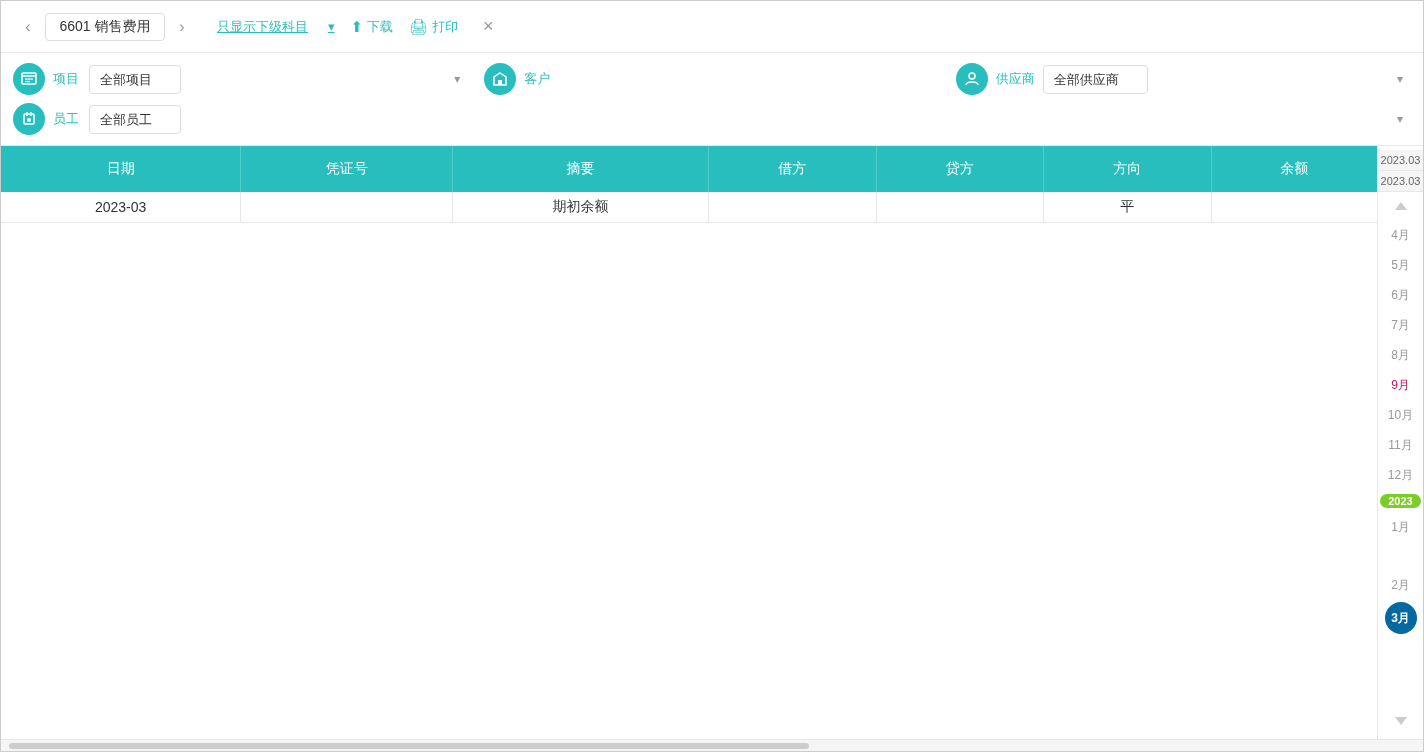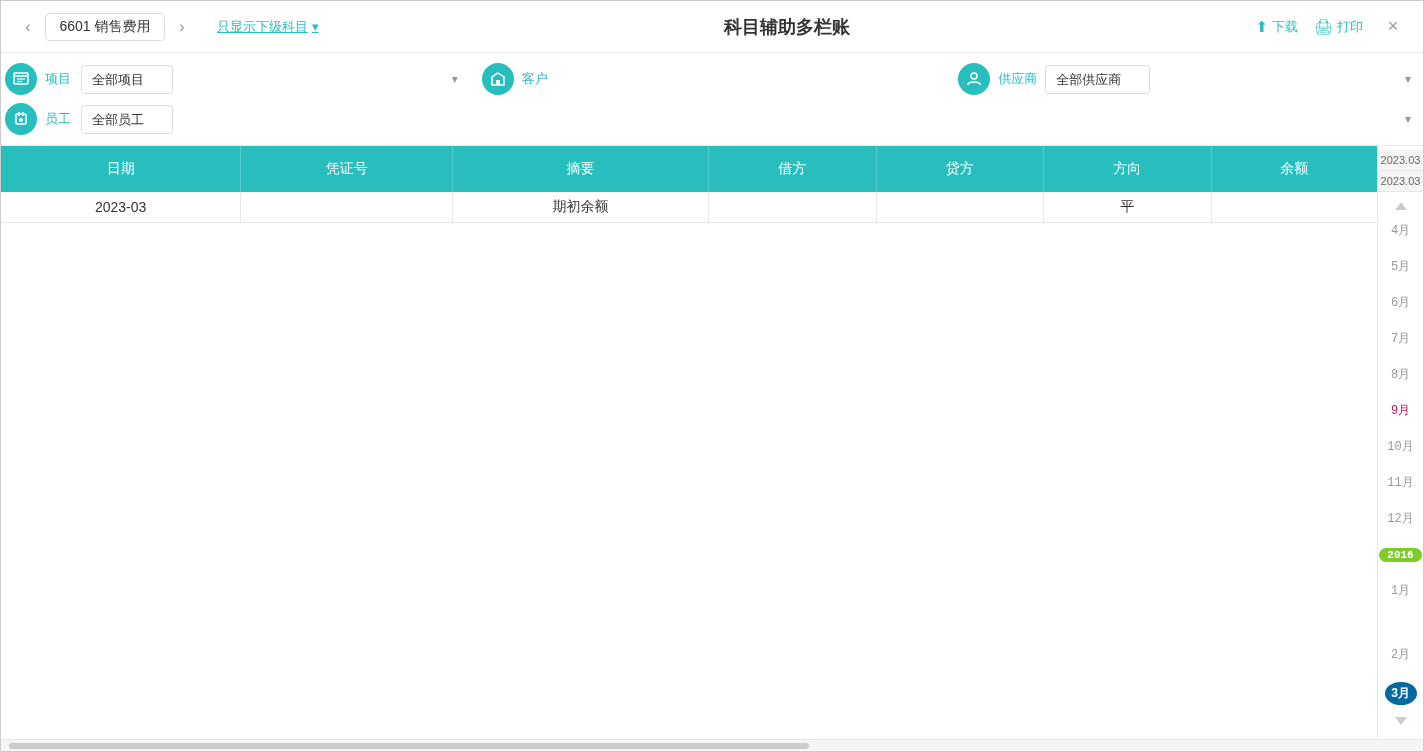--- a/index.html
+++ b/index.html
@@ -56,21 +56,21 @@
       color: #333;
       min-width: 120px;
       padding: 4px 8px;
       border: 1px solid #ddd;
       border-radius: 4px;
       text-align: center;
     }
     .show-sub {
       display: flex;
       align-items: center;
-      gap: 4px;
+      gap: 20px;
       color: #29bebe;
       text-decoration: underline;
       cursor: pointer;
       font-size: 13px;
       margin-left: 8px;
     }
     .page-title {
       flex: 1;
       text-align: center;
       font-size: 18px;
@@ -99,21 +99,21 @@
       background: none;
       font-size: 18px;
       color: #999;
       cursor: pointer;
       display: flex;
       align-items: center;
       justify-content: center;
     }
     
     .filter-area {
-      padding: 10px 4px;
+      padding: 10px 12px;
       background: #fff;
       border-bottom: 1px solid #e8e8e8;
     }
     .filter-row {
       display: flex;
       gap: 16px;
       align-items: center;
       margin-bottom: 8px;
     }
     .filter-row:last-child { margin-bottom: 0; }
@@ -243,22 +243,21 @@
       font-size: 16px;
       flex-shrink: 0;
     }
     .month-list {
       flex: 1;
       overflow: hidden;
       display: flex;
       flex-direction: column;
       align-items: flex-end;
       width: 100%;
-      gap: 14px;
-      font-family: Liberation Mono, monospace;
+      gap: 0;
     }
     .month-header {
       width: 100%;
       text-align: center;
       font-size: 11px;
       color: #666;
       padding: 4px 2px;
       background: #f5f5f5;
       border-bottom: 1px solid #e8e8e8;
       font-weight: 500;
@@ -273,21 +272,20 @@
   <div class="top-bar">
     <div class="account-nav">
       <button class="nav-btn">‹</button>
       <div class="account-code">6601 销售费用</div>
       <button class="nav-btn">›</button>
     </div>
     <div class="show-sub">
       <span>只显示下级科目</span>
       <span style="color:#29bebe;">▾</span>
     </div>
-    <div class="page-title">科目辅助多栏账</div>
     <div class="top-actions">
       <button class="action-btn">
         <span style="font-size:15px;">⬆</span>
         <span>下载</span>
       </button>
       <button class="action-btn">
         <span style="font-size:15px;">🖨</span>
         <span>打印</span>
       </button>
     </div>
@@ -399,21 +397,21 @@
 
       <div style="color: rgb(153, 153, 153); font-size: 12px; height: 30px; display: flex; align-items: center; justify-content: center; width: 100%; cursor: pointer;">4月</div>
           <div style="color: rgb(153, 153, 153); font-size: 12px; height: 30px; display: flex; align-items: center; justify-content: center; width: 100%; cursor: pointer;">5月</div>
           <div style="color: rgb(153, 153, 153); font-size: 12px; height: 30px; display: flex; align-items: center; justify-content: center; width: 100%; cursor: pointer;">6月</div>
           <div style="color: rgb(153, 153, 153); font-size: 12px; height: 30px; display: flex; align-items: center; justify-content: center; width: 100%; cursor: pointer;">7月</div>
           <div style="color: rgb(153, 153, 153); font-size: 12px; height: 30px; display: flex; align-items: center; justify-content: center; width: 100%; cursor: pointer;">8月</div>
           <div style="color: #be185d; font-size: 12px; height: 30px; display: flex; align-items: center; justify-content: center; width: 100%; cursor: pointer;">9月</div>
           <div style="color: rgb(153, 153, 153); font-size: 12px; height: 30px; display: flex; align-items: center; justify-content: center; width: 100%; cursor: pointer;">10月</div>
           <div style="color: rgb(153, 153, 153); font-size: 12px; height: 30px; display: flex; align-items: center; justify-content: center; width: 100%; cursor: pointer;">11月</div>
           <div style="color: rgb(153, 153, 153); font-size: 12px; height: 30px; display: flex; align-items: center; justify-content: center; width: 100%; cursor: pointer;">12月</div>
-          <div style="background: rgb(125, 204, 42); color: rgb(255, 255, 255); border-radius: 10px; padding: 1px 8px; font-size: 11px; font-weight: 600; margin: 4px auto; cursor: pointer; text-align: center;">2016</div>
+          <div style="background: rgb(125, 204, 42); color: rgb(255, 255, 255); border-radius: 10px; padding: 1px 8px; font-size: 11px; font-weight: 600; margin: 4px auto; cursor: pointer; text-align: center;">2023</div>
           <div style="color: rgb(153, 153, 153); font-size: 12px; height: 30px; display: flex; align-items: center; justify-content: center; width: 100%; cursor: pointer;">1月</div>
           <div style="color: rgb(153, 153, 153); font-size: 12px; height: 30px; display: flex; align-items: center; justify-content: center; width: 100%; cursor: pointer; margin-top: 28px;">2月</div>
           <div style="background: #0369a1; color: rgb(255, 255, 255); border-radius: 50%; width: 32px; height: 32px; margin: 2px auto; display: flex; align-items: center; justify-content: center; font-size: 12px; font-weight: 700; cursor: pointer;">3月</div>
         </div>
       <div class="sidebar-scroll-down">
         <svg width="14" height="10" viewBox="0 0 14 10">
             <polygon points="7,9 13,1 1,1" fill="#ccc"></polygon>
           </svg>
       </div>
     </div>

